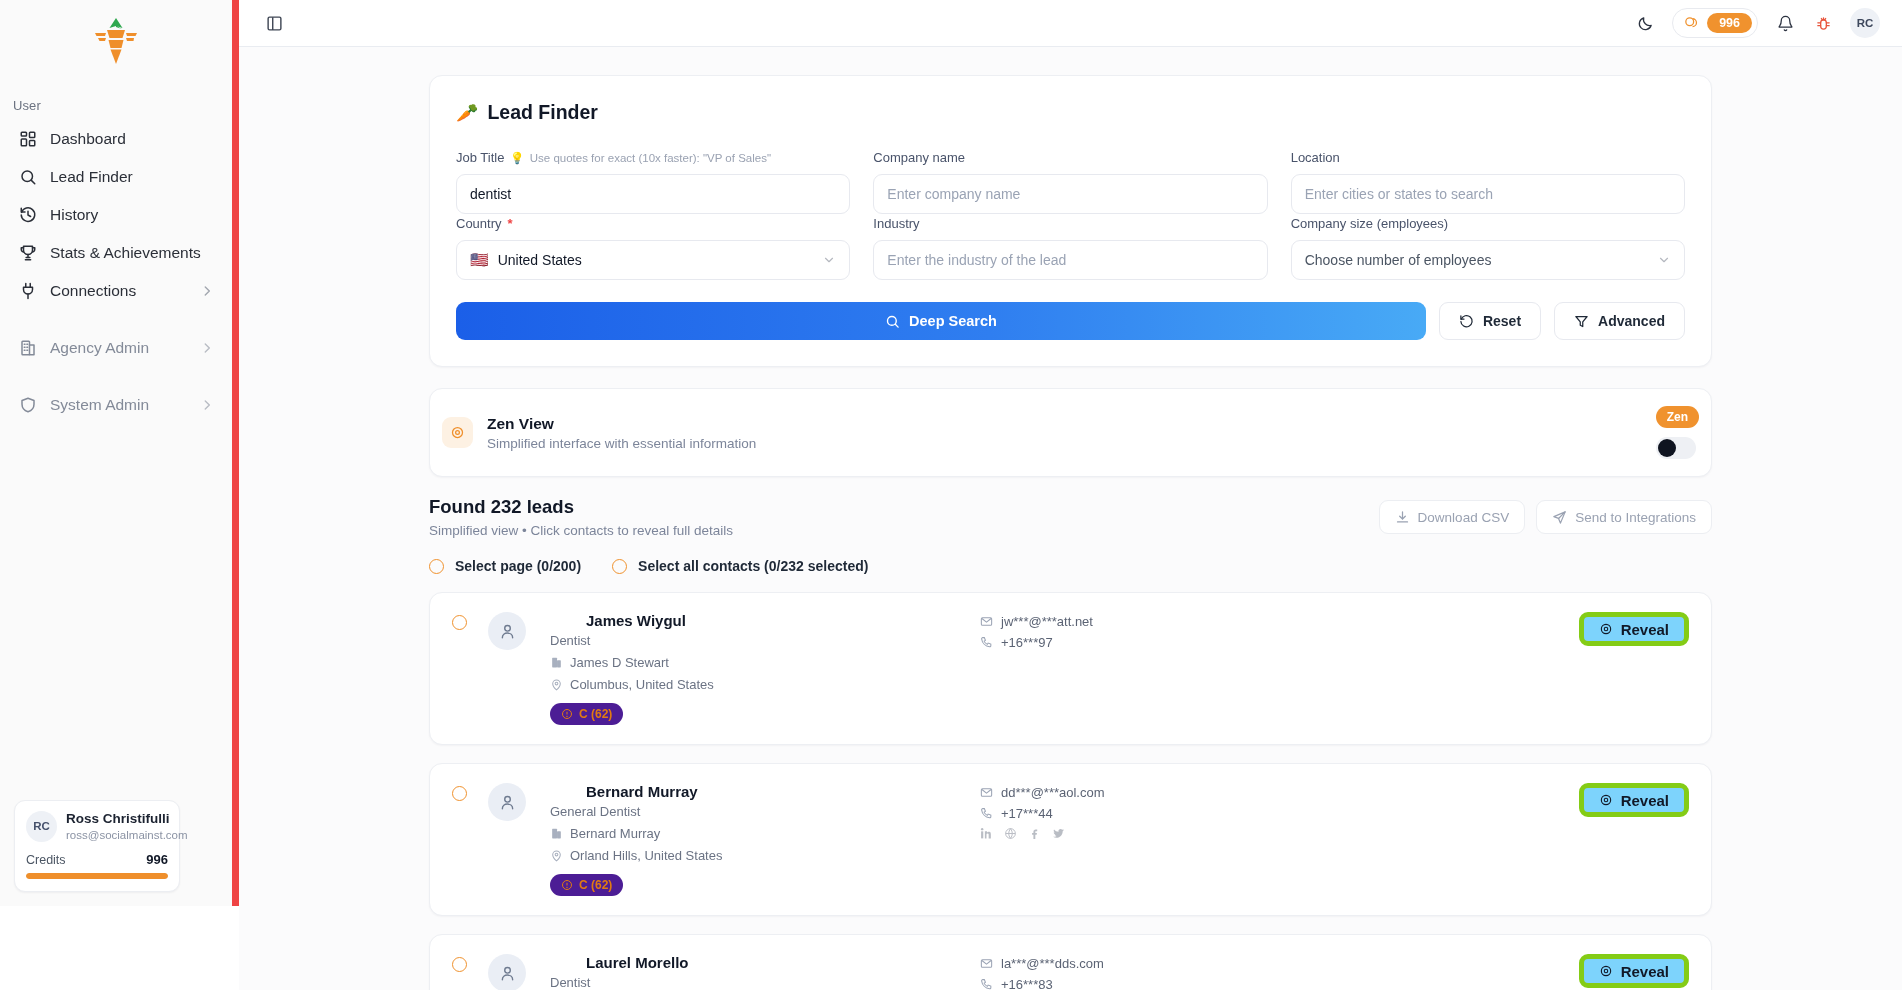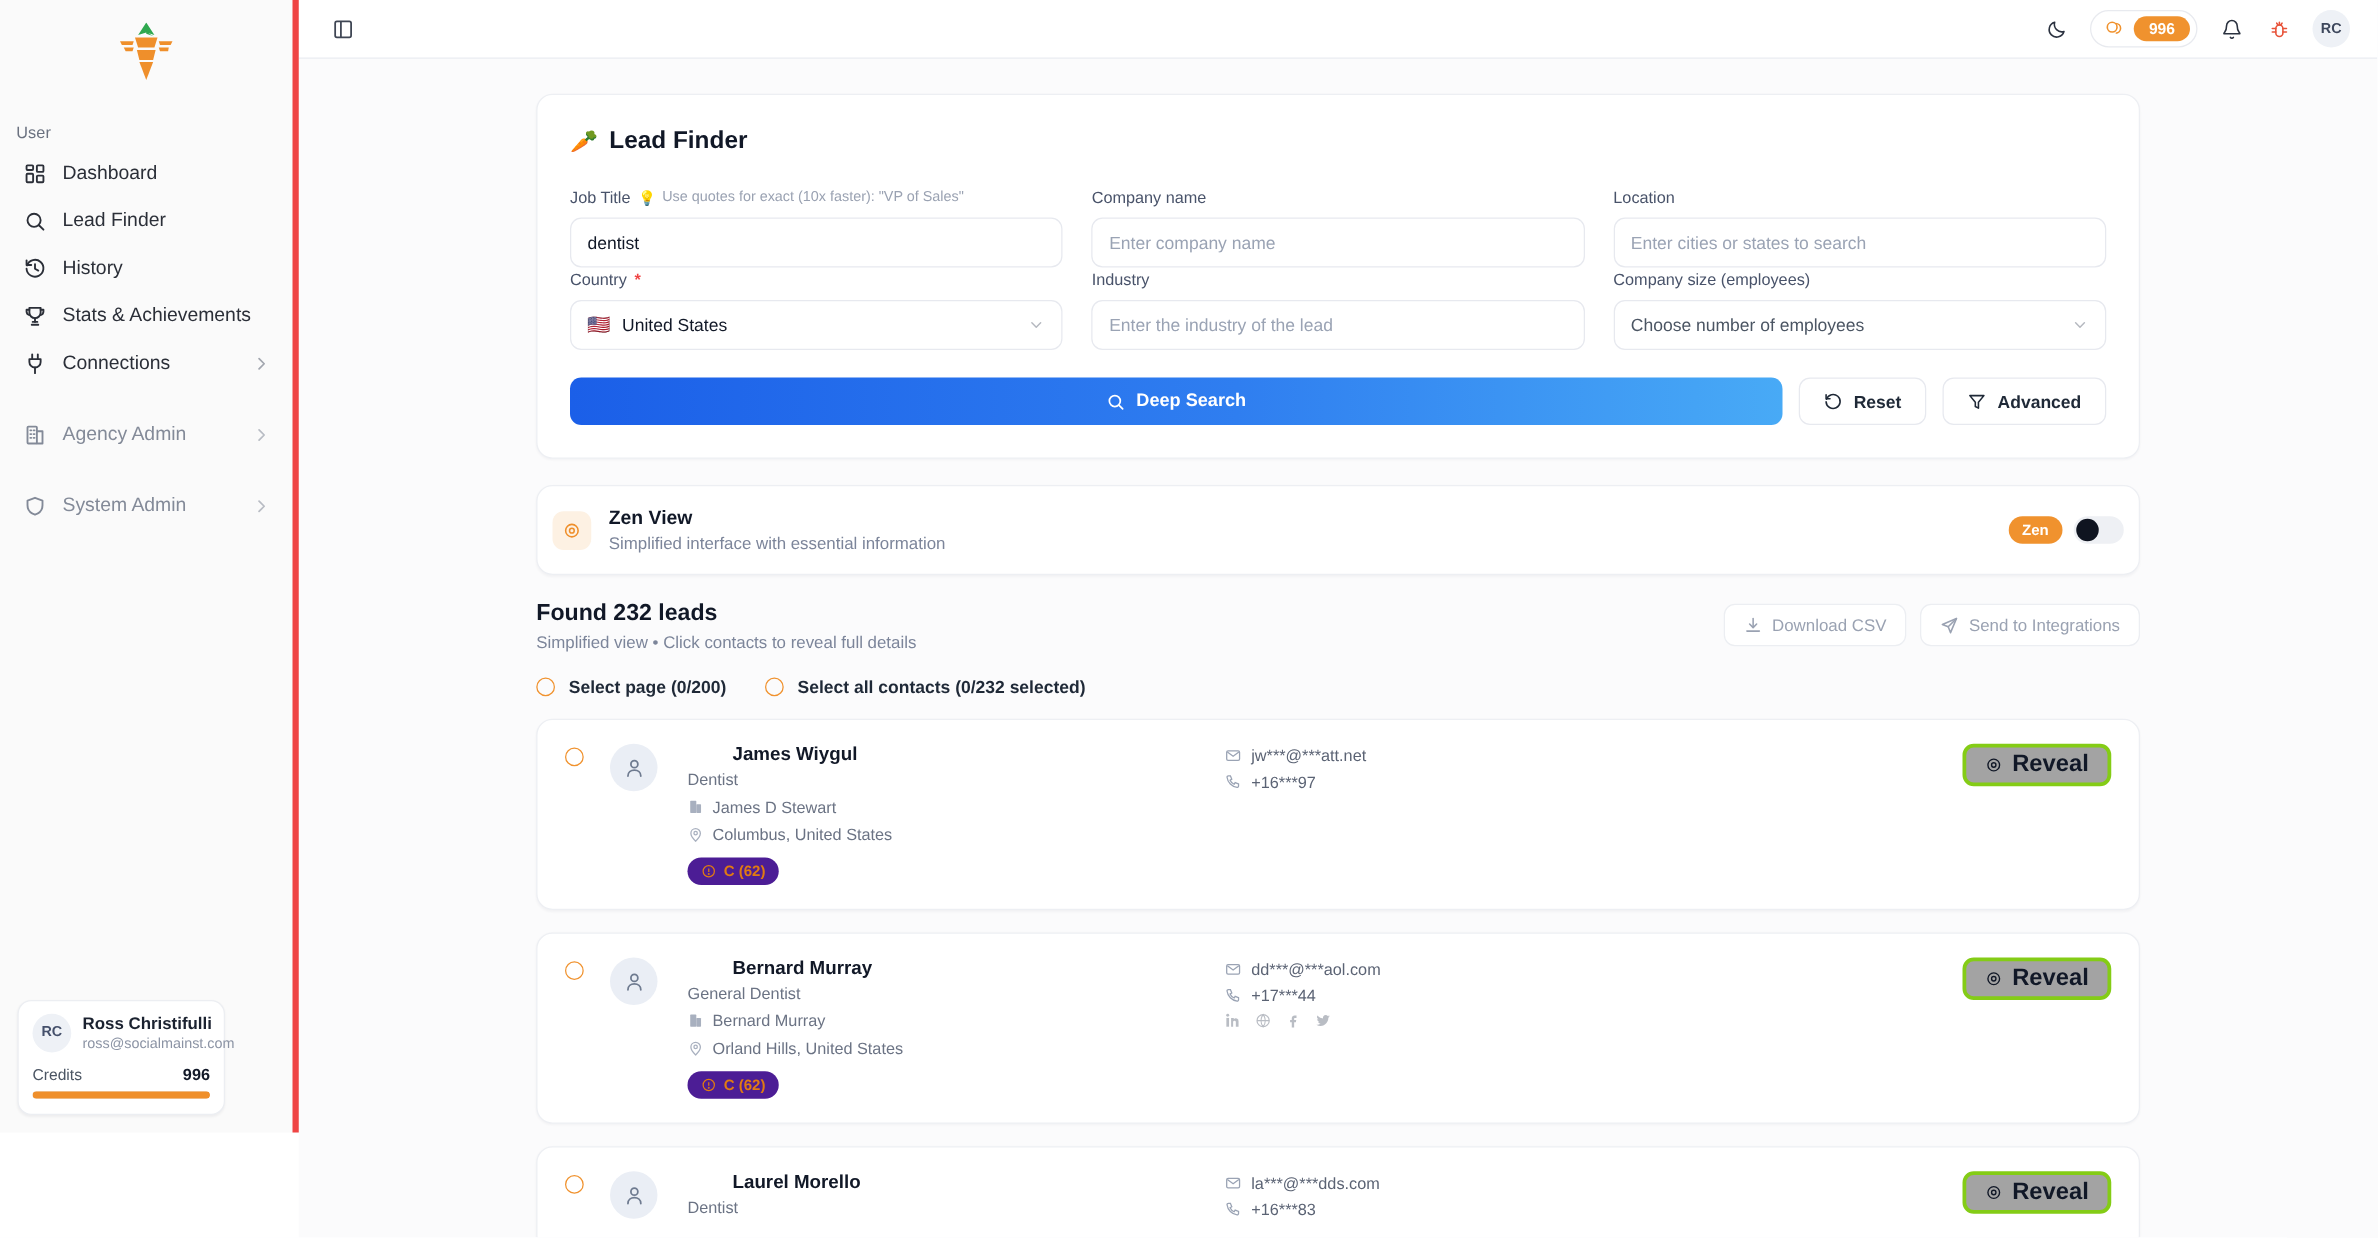--- a/index.html
+++ b/index.html
@@ -9,21 +9,21 @@
     background: #ffffff;
     overflow: hidden;
     -webkit-font-smoothing: antialiased;
   }
   .app { display: flex; width: 1902px; height: 990px; }
 
   
   .sidebar {
     width: 239px; height: 906px; flex: 0 0 239px;
     background: #fafafa;
-    border-right: 5px solid #ef4444;
+    border-right: 7px solid #ef4444;
     position: relative;
   }
   .logo-wrap { height: 86px; display: flex; align-items: center; justify-content: center; }
   .logo { width: 46px; height: 50px; display:block; }
 
   .nav-section-label {
     font-size: 13px; color: #6b7280; padding: 0 0 0 13px;
     margin-top: 12px; margin-bottom: 8px; letter-spacing: .1px;
   }
   .nav-item {
@@ -130,21 +130,21 @@
 
   
   .zen-card { margin-top: 21px; padding: 17px 12px; display: flex; align-items: center; justify-content: space-between; }
   .zen-left { display: flex; align-items: center; gap: 14px; }
   .zen-icon {
     width: 31px; height: 31px; border-radius: 9px; background: #fdf1e3;
     display: flex; align-items: center; justify-content: center;
   }
   .zen-title { font-size: 15.5px; font-weight: 700; color: #111827; }
   .zen-sub { font-size: 13.5px; color: #7c859a; margin-top: 3px; }
-  .zen-right { display: flex; align-items: flex-start; gap: 9px; }
+  .zen-right { display: flex; align-items: flex-start; gap: 9px; flex-direction: column; }
   .zen-badge { background: #f0922e; color: #fff; font-size: 12px; font-weight: 700; border-radius: 999px; padding: 4px 11px; }
   .zen-toggle { width: 40px; height: 22px; border-radius: 999px; background: #eef0f4; position: relative; cursor: pointer; }
   .zen-knob { position: absolute; left: 2px; top: 2px; width: 18px; height: 18px; border-radius: 50%; background: #0f1420; }
 
   
   .results-head { margin-top: 19px; display: flex; justify-content: space-between; align-items: center; }
   .results-title { font-size: 18.5px; font-weight: 700; color: #111827; }
   .results-sub { font-size: 13.5px; color: #7c859a; margin-top: 5px; }
   .results-btns { display: flex; gap: 11px; }
   .btn-ghost {
@@ -169,22 +169,22 @@
   .lead-meta svg { opacity: .85; flex: 0 0 auto; }
   .lead-badge {
     margin-top: 11px; display: inline-flex; align-items: center; gap: 6px;
     background: #4c1d95; color: #e07a12; font-size: 12px; font-weight: 700;
     border-radius: 999px; padding: 4px 11px;
   }
   .lead-contact { flex: 1 1 auto; padding-top: 2px; }
   .contact-line { font-size: 13px; color: #5b6374; display: flex; align-items: center; gap: 8px; margin-bottom: 6px; }
   .socials { display: flex; align-items: center; gap: 11px; margin-top: 5px; opacity: .42; }
   .reveal-btn {
-    height: 34px; border: 3px solid #84cc16; border-radius: 9px; background: #a3a3a3;
-    color: #111827; font-size: 19px; font-weight: 700; font-family: inherit;
+    height: 34px; border: 5px solid #84cc16; border-radius: 9px; background: #7dd3fc;
+    color: #111827; font-size: 15px; font-weight: 700; font-family: inherit;
     display: flex; align-items: center; gap: 8px; padding: 0 15px; cursor: pointer;
     flex: 0 0 auto; align-self: flex-start;
   }
 </style>
 </head>
 <body>
 
 <div class="app">
 
   <aside class="sidebar">

